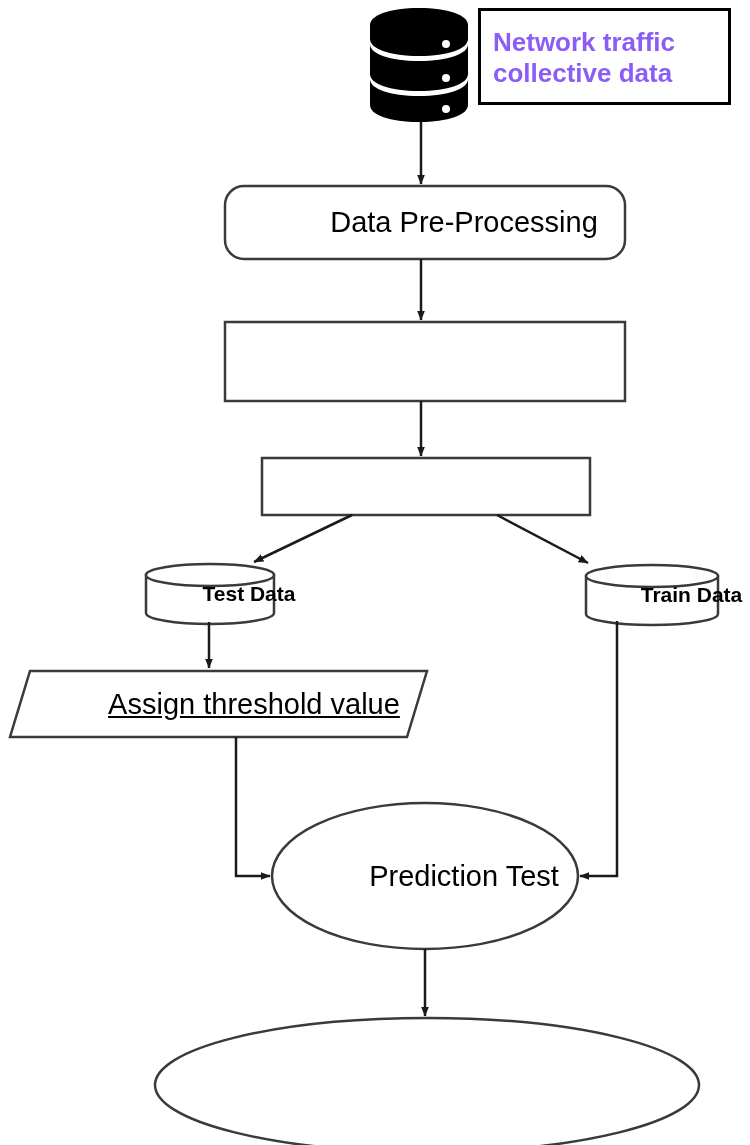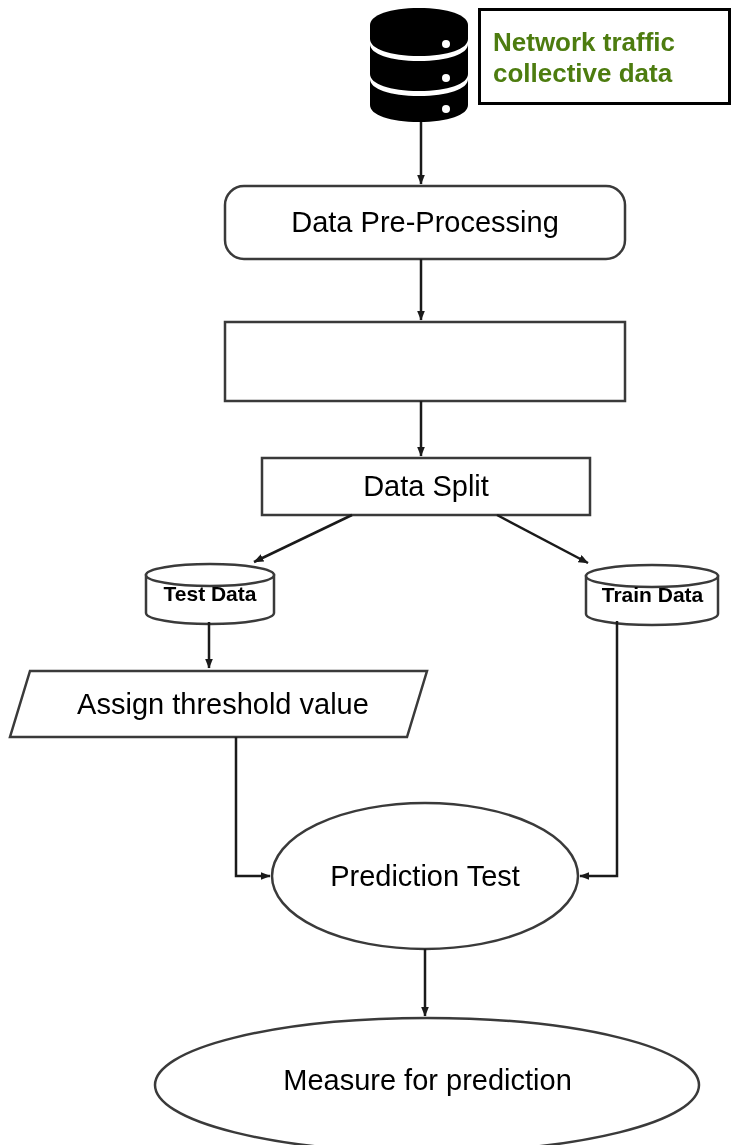--- a/index.html
+++ b/index.html
@@ -26,20 +26,21 @@
   }
   .node-label {
     position: absolute;
     display: flex;
     align-items: center;
     justify-content: center;
     text-align: center;
     color: #000000;
     pointer-events: none;
     white-space: nowrap;
+    padding-left: 39px;
   }
   
   #source-box {
     position: absolute;
     left: 478px;
     top: 8px;
     width: 253px;
     height: 97px;
     border: 3px solid #000000;
     background: #ffffff;
@@ -50,21 +51,21 @@
     left: 12px;
     top: 8px;
     width: 232px;
     height: 78px;
     display: flex;
     align-items: center;
     justify-content: flex-start;
     font-size: 26px;
     font-weight: bold;
     line-height: 1.2;
-    color: #4d7c0f;
+    color: #8b5cf6;
     white-space: pre-line;
     text-align: left;
   }
   
   #db-icon {
     position: absolute;
     left: 366px;
     top: 6px;
     width: 106px;
     height: 118px;
@@ -84,22 +85,23 @@
   }
   #label-test-data {
     left: 146px; top: 566px; width: 128px; height: 56px;
     font-size: 21px; font-weight: bold;
   }
   #label-train-data {
     left: 586px; top: 566px; width: 133px; height: 58px;
     font-size: 21px; font-weight: bold;
   }
   #label-threshold {
-    left: 28px; top: 670px; width: 390px; height: 68px;
+    left: 20px; top: 670px; width: 390px; height: 68px;
     font-size: 29px;
+    text-decoration: underline;
   }
   #label-prediction {
     left: 272px; top: 803px; width: 306px; height: 146px;
     font-size: 29px;
   }
   #label-measure {
     left: 155px; top: 1018px; width: 545px; height: 124px;
     font-size: 29px;
   }
 </style>
@@ -170,25 +172,23 @@
   </svg>
 
   <div id="source-box">
     <div id="source-box-text">Network traffic
 collective data</div>
   </div>
 
   <div class="node-label" id="label-preprocessing">Data Pre-Processing</div>
 
 
-  <div class="node-label" id="label-split">Data Split</div>
 
   <div class="node-label" id="label-test-data">Test Data</div>
 
   <div class="node-label" id="label-train-data">Train Data</div>
 
   <div class="node-label" id="label-threshold">Assign threshold value</div>
 
   <div class="node-label" id="label-prediction">Prediction Test</div>
 
-  <div class="node-label" id="label-measure">Measure for prediction</div>
 
 </div>
 
 </body></html>

